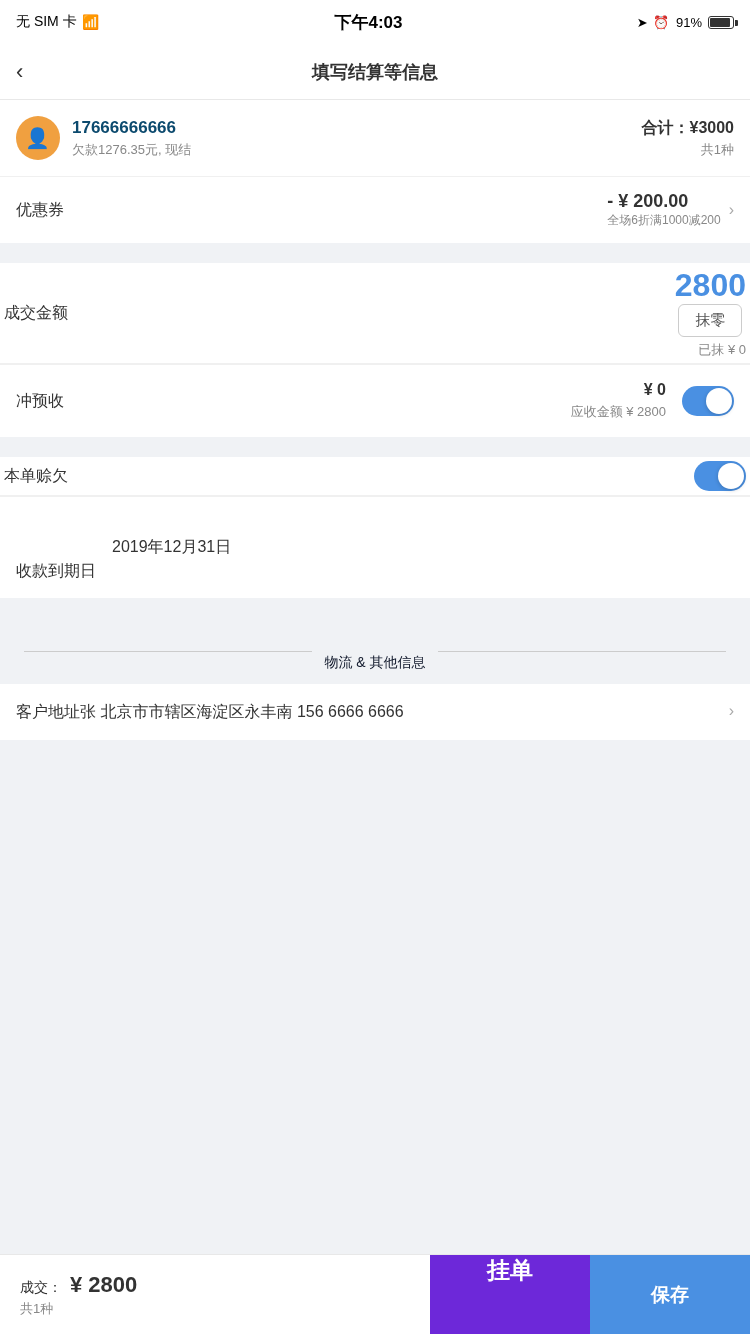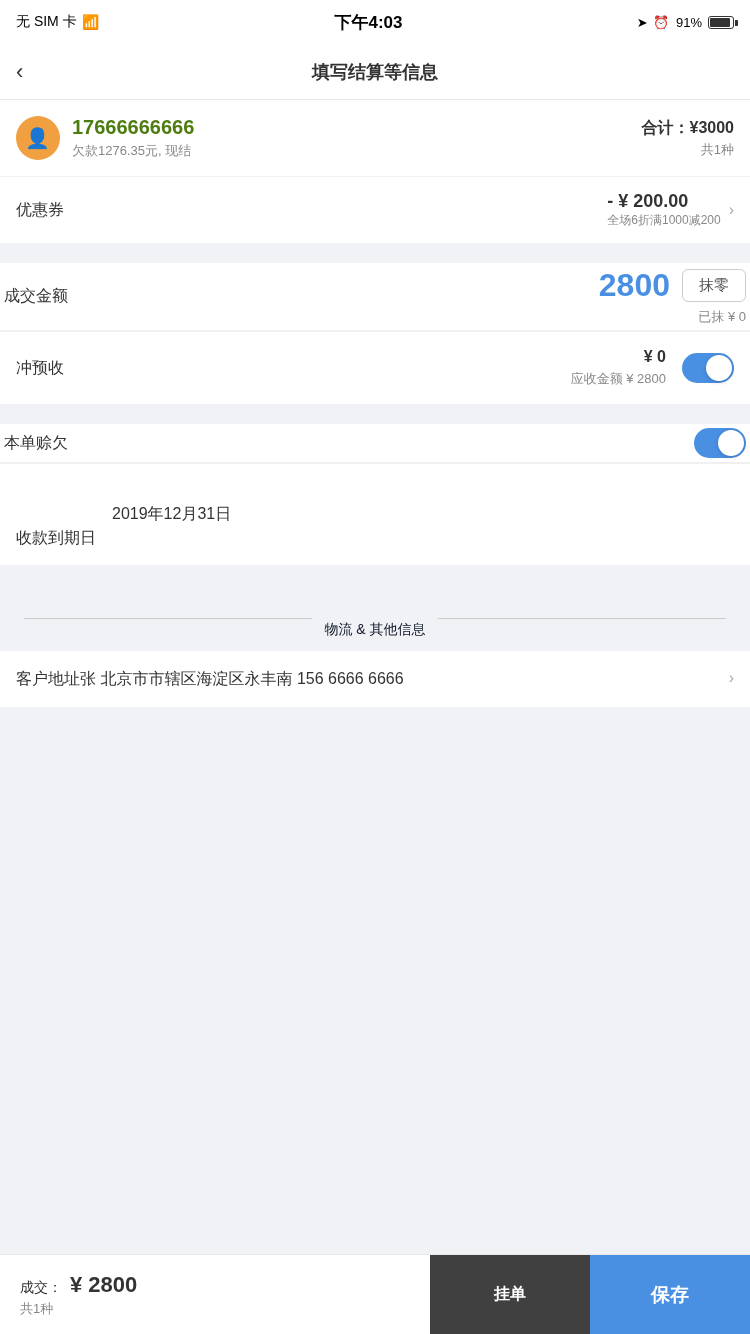--- a/index.html
+++ b/index.html
@@ -86,21 +86,21 @@
       justify-content: space-between;
     }
     .user-left { display: flex; align-items: center; gap: 12px; }
     .avatar {
       width: 44px; height: 44px;
       background: #f0a040;
       border-radius: 50%;
       display: flex; align-items: center; justify-content: center;
       font-size: 20px; color: #fff;
     }
-    .user-info .phone { font-size: 20px; font-weight: 600; color: #4d7c0f; }
+    .user-info .phone { font-size: 17px; font-weight: 600; color: #0c4a6e; }
     .user-info .debt { font-size: 13px; color: #888; margin-top: 3px; }
     .user-right { text-align: right; }
     .user-right .total-amount { font-size: 16px; font-weight: 600; color: #333; }
     .user-right .total-count { font-size: 13px; color: #888; margin-top: 2px; }
 
     
     .coupon-row {
       padding: 14px 16px;
       display: flex;
       align-items: center;
@@ -124,21 +124,21 @@
       justify-content: space-between;
       border-bottom: 1px solid #f0f0f0;
     }
     .form-row:last-child { border-bottom: none; }
     .form-label { font-size: 16px; color: #333; }
 
     
     .amount-section {
       display: flex;
       align-items: center;
-      gap: 12px;
+      flex-direction: column;
     }
     .amount-number {
       font-size: 32px;
       font-weight: 700;
       color: #4a90e2;
     }
     .round-btn {
       padding: 6px 16px;
       border: 1.5px solid #ccc;
       border-radius: 6px;
@@ -233,23 +233,23 @@
     }
     .bottom-summary .summary-top {
       display: flex; align-items: baseline; gap: 8px;
     }
     .summary-label { font-size: 14px; color: #333; }
     .summary-amount { font-size: 22px; font-weight: 700; color: #333; }
     .summary-count { font-size: 13px; color: #888; margin-top: 2px; }
 
     .btn-hold {
       width: 160px; height: 80px;
-      background: #404040;
-      display: flex; align-items: center; justify-content: center;
-      font-size: 16px; font-weight: 600; color: #fff;
+      background: #6d28d9;
+      display: flex; align-items: flex-start; justify-content: center;
+      font-size: 23px; font-weight: 600; color: #fff;
       cursor: pointer;
     }
     .btn-save {
       width: 160px; height: 80px;
       background: #4a90e2;
       display: flex; align-items: center; justify-content: center;
       font-size: 19px; font-weight: 700; color: #fff;
       cursor: pointer;
     }
 

